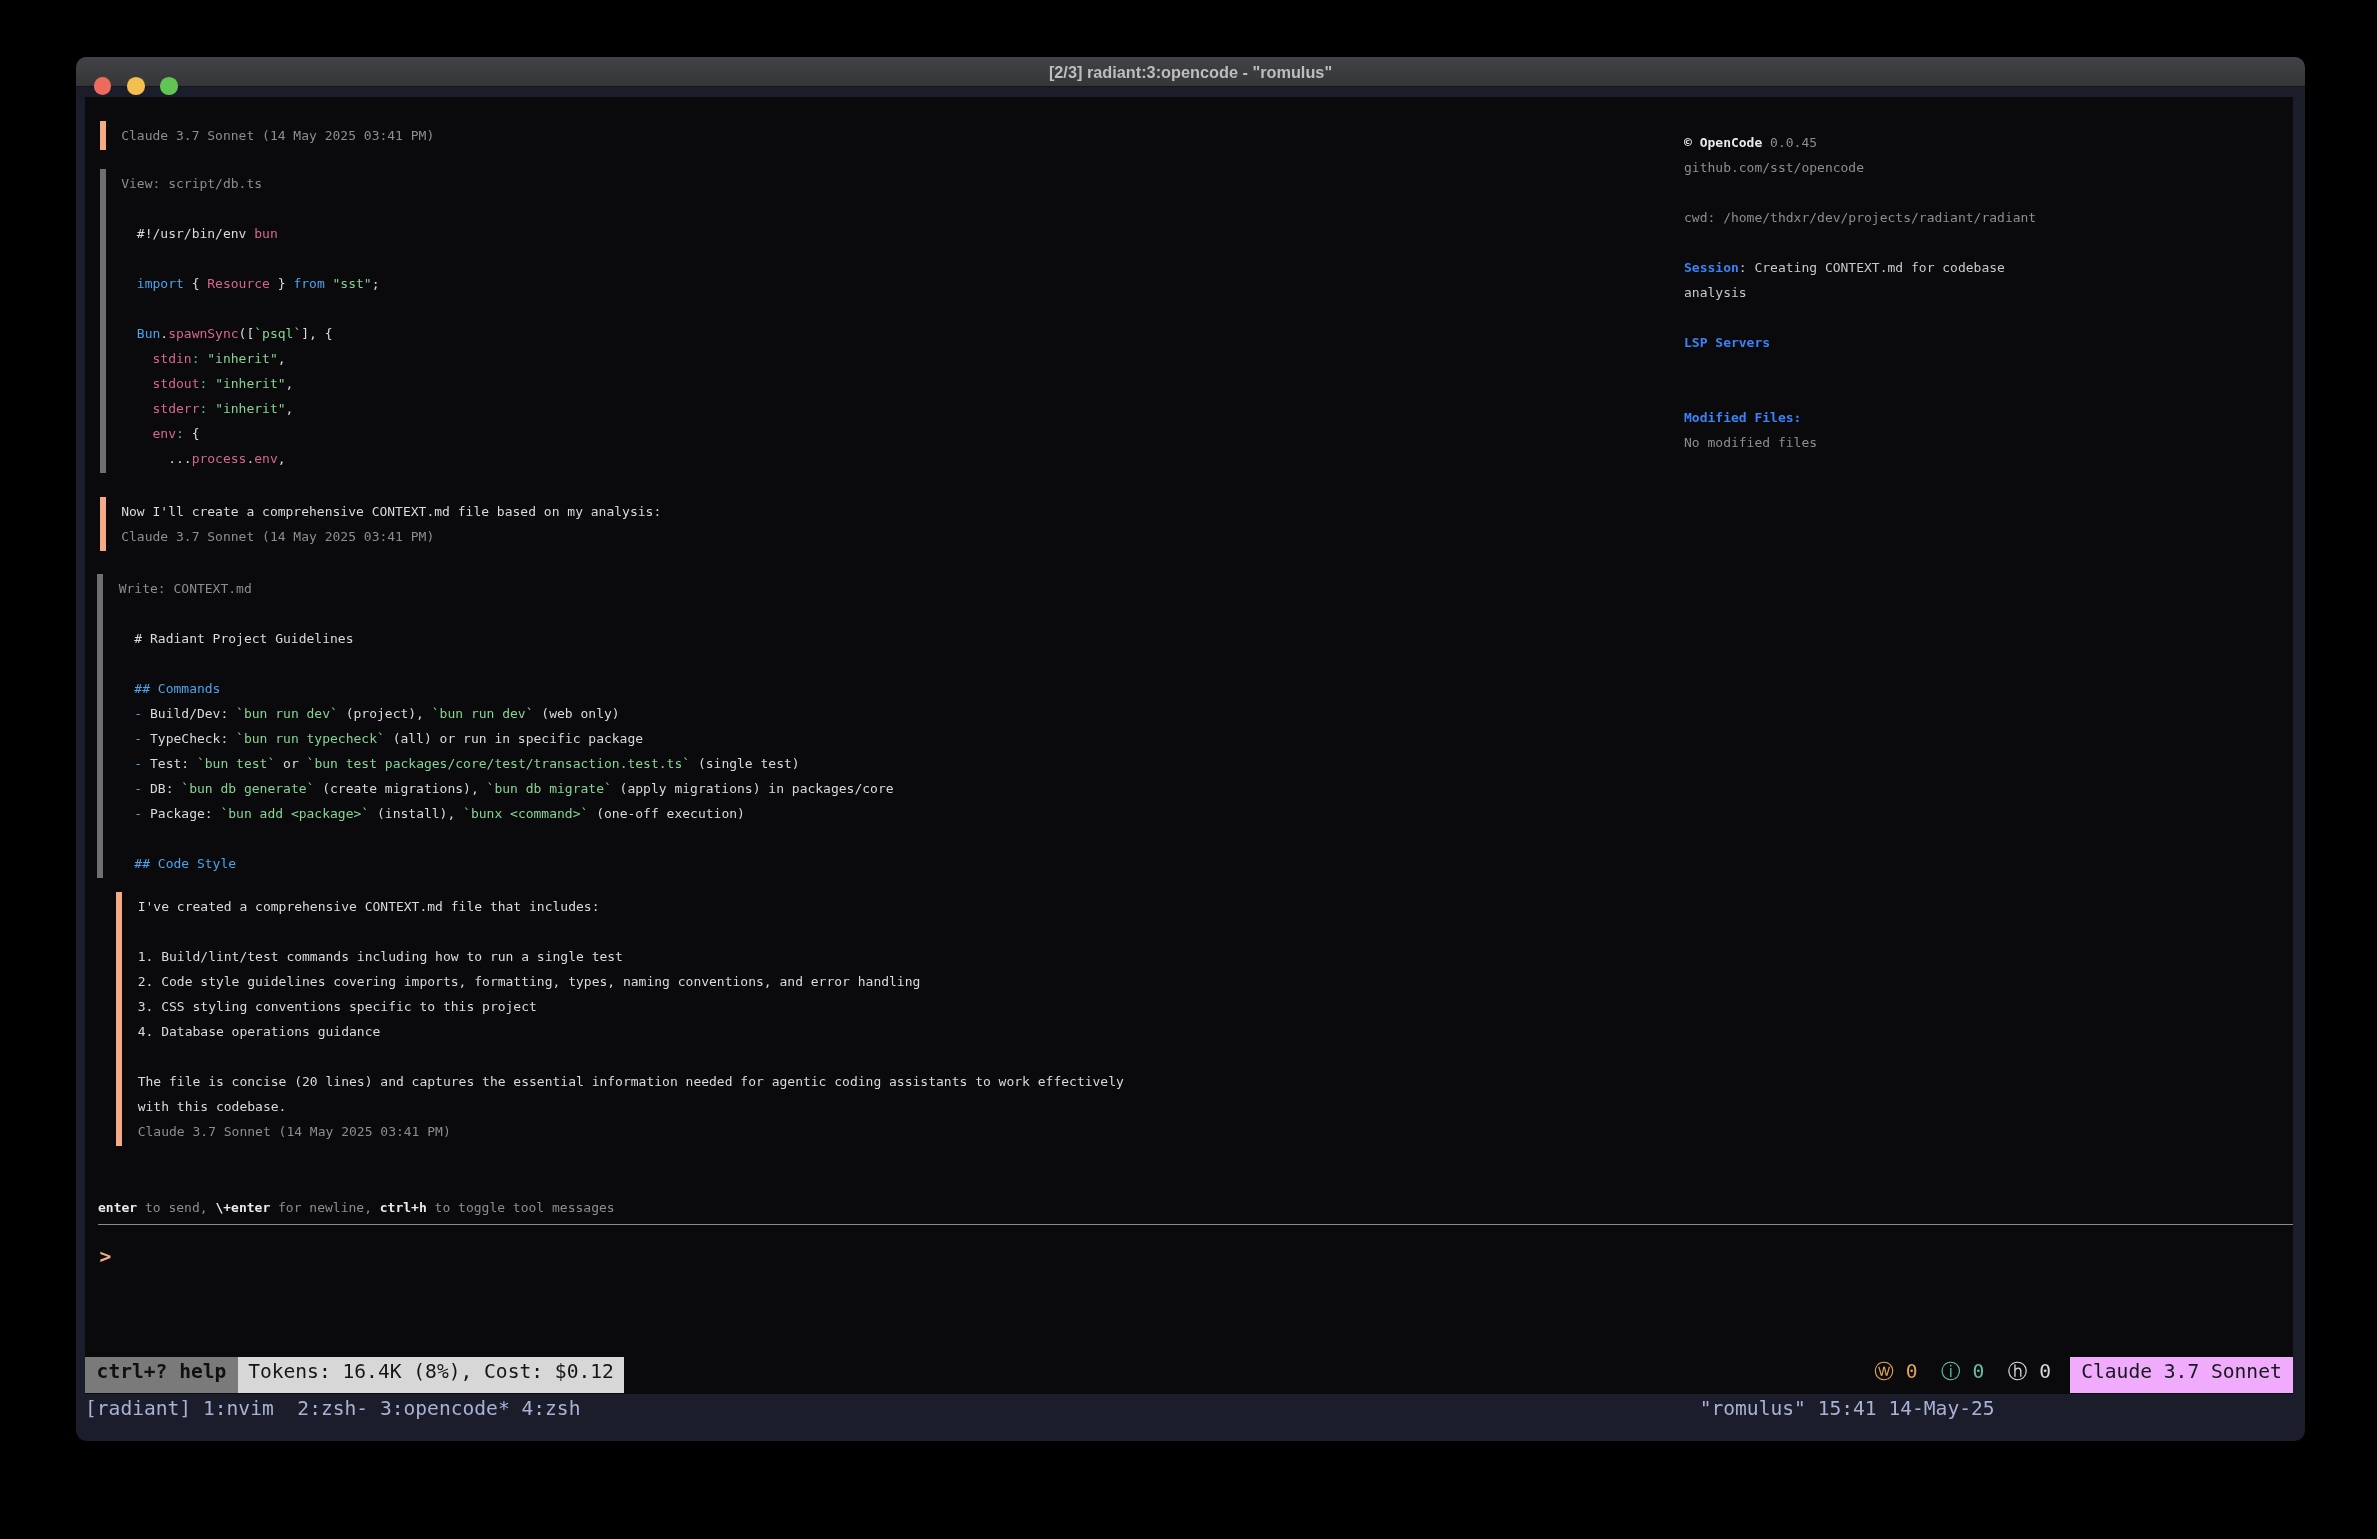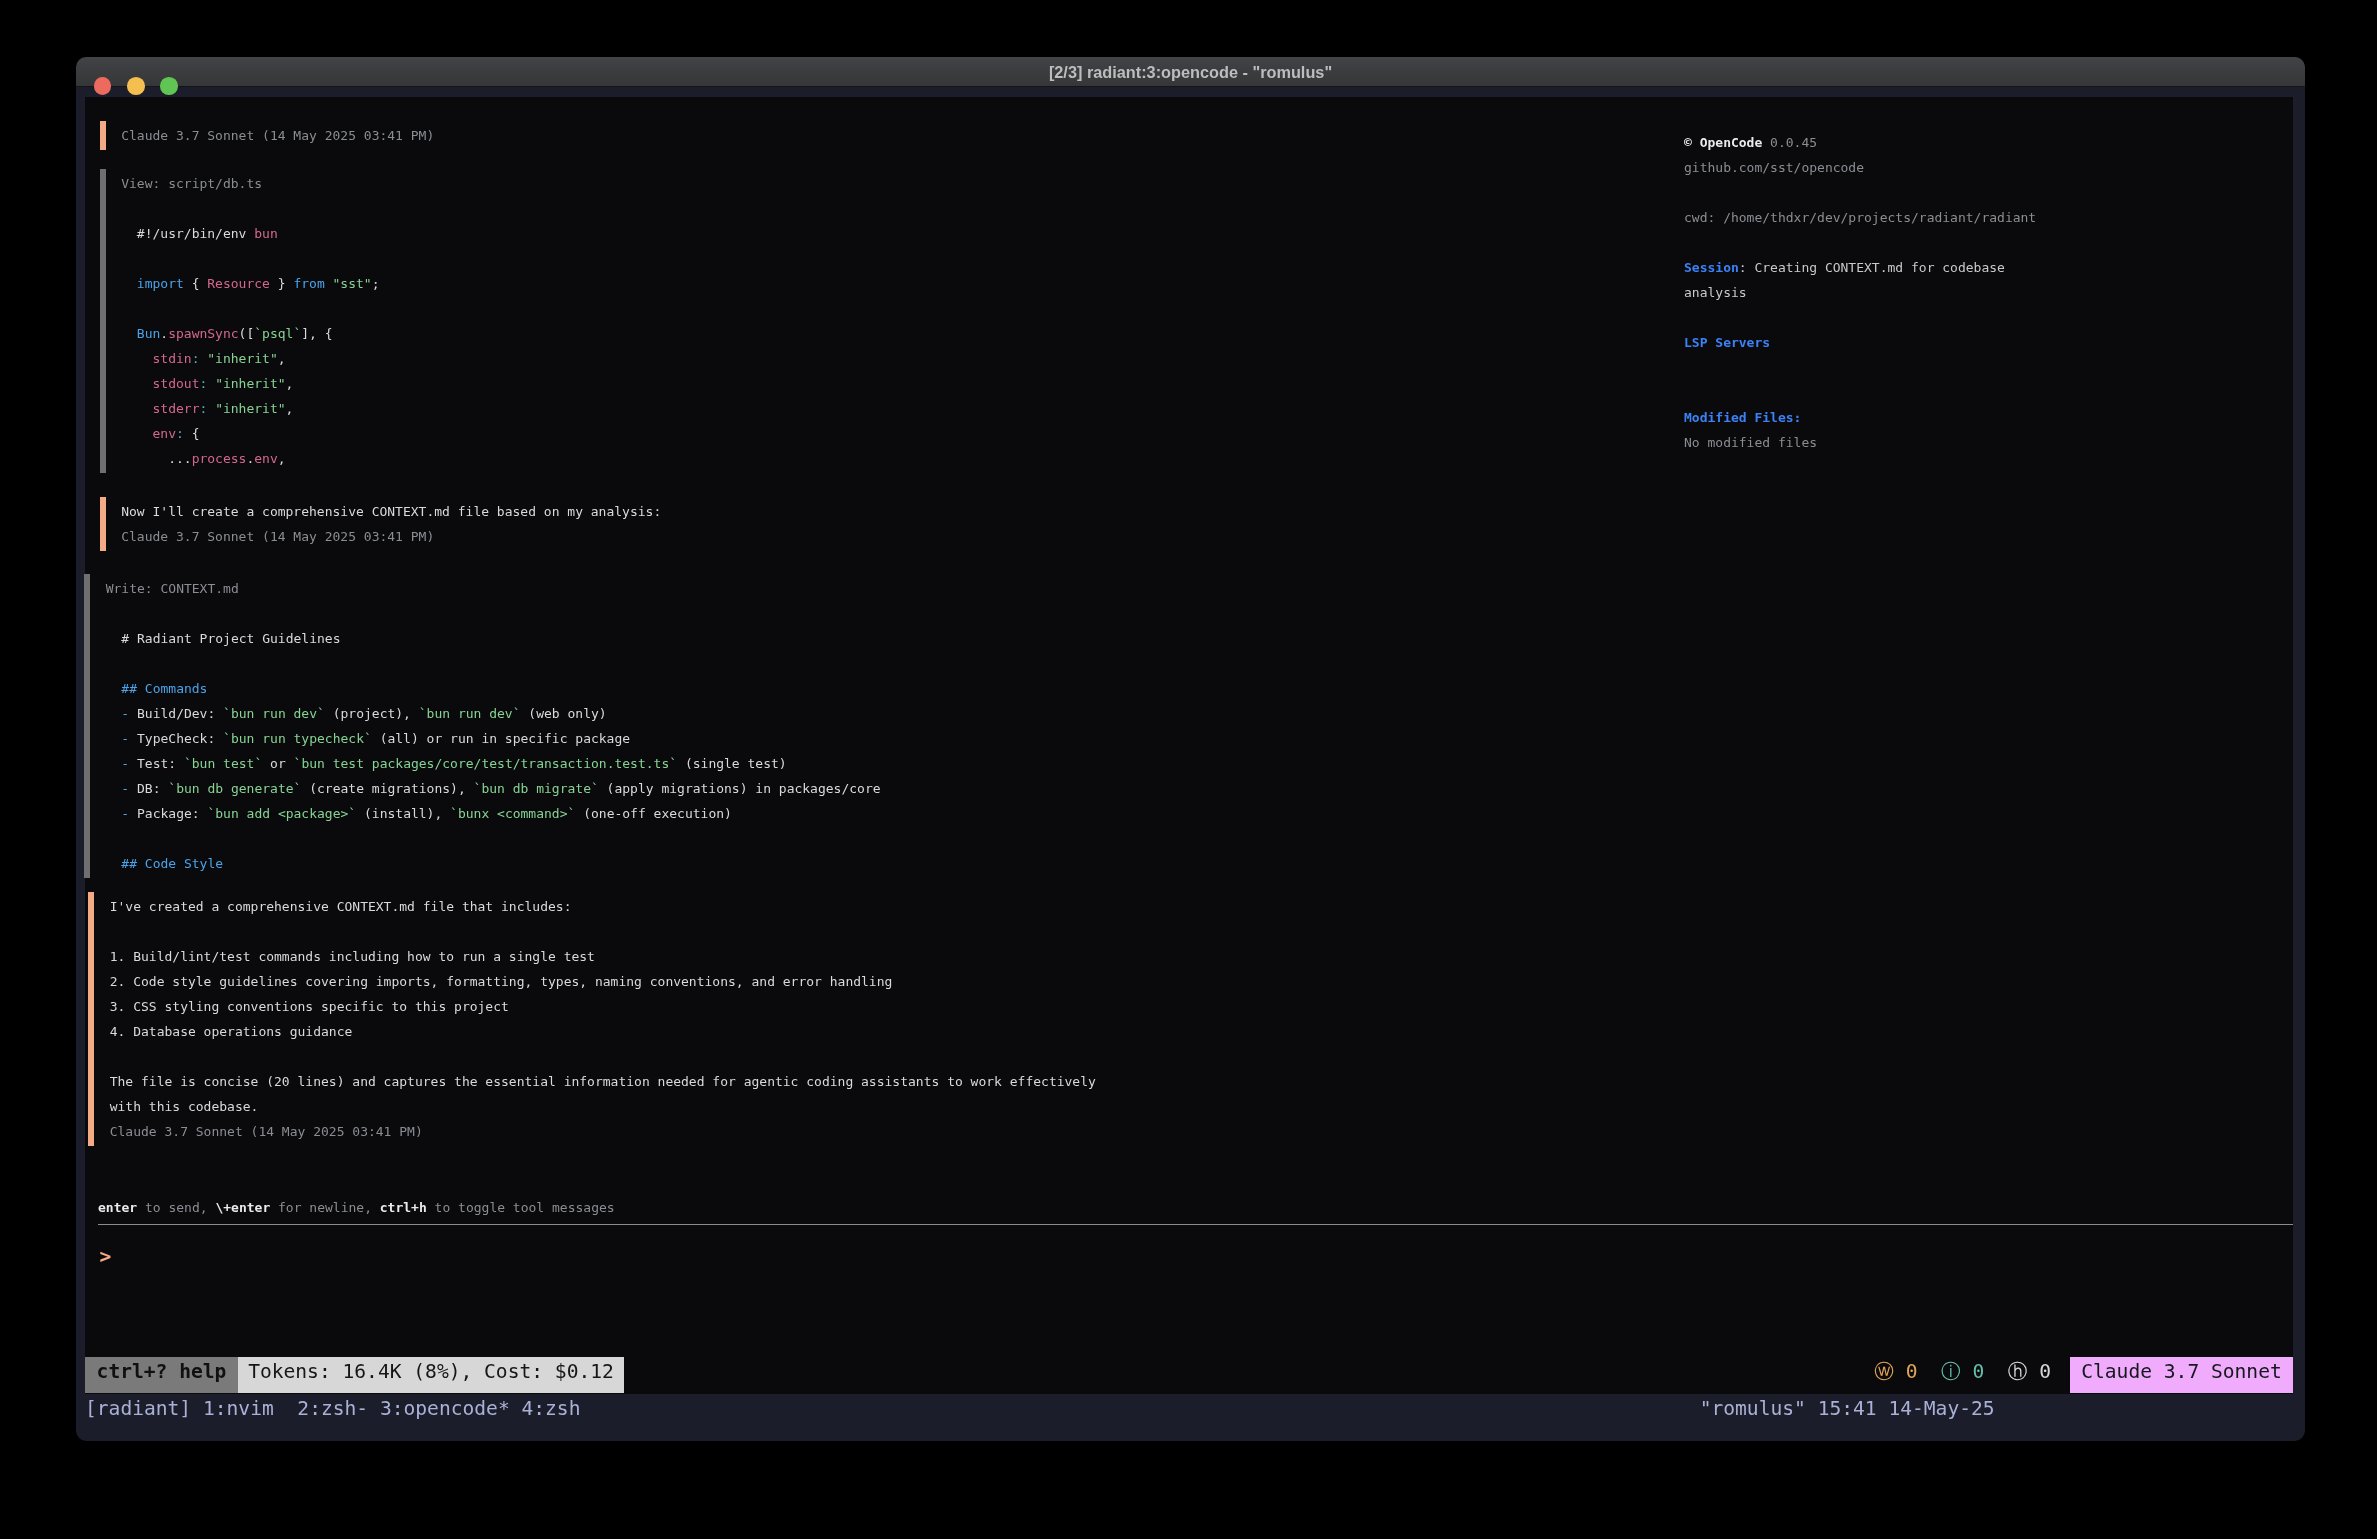--- a/index.html
+++ b/index.html
@@ -76,36 +76,36 @@
       <div class="ln"><span class="c-pk">    stderr</span><span class="c-cy">:</span><span class="c-w"> </span><span class="c-gr">"inherit"</span><span class="c-w">,</span></div>
       <div class="ln"><span class="c-pk">    env</span><span class="c-cy">:</span><span class="c-w"> {</span></div>
       <div class="ln"><span class="c-w">      ...</span><span class="c-pk">process</span><span class="c-w">.</span><span class="c-pk">env</span><span class="c-w">,</span></div>
     </div>
 
     <div class="msg msg-orange" style="left:23.5px;top:440px;">
       <div class="ln c-w">Now I'll create a comprehensive CONTEXT.md file based on my analysis:</div>
       <div class="ln c-g">Claude 3.7 Sonnet (14 May 2025 03:41 PM)</div>
     </div>
 
-    <div class="msg msg-gray" style="left:8px;top:517px;">
+    <div class="msg msg-gray" style="left:21px;top:517px;">
       <div class="ln c-g">Write: CONTEXT.md</div>
       <div class="sp"></div>
       <div class="ln"><span class="c-w">  # Radiant Project Guidelines</span></div>
       <div class="sp"></div>
       <div class="ln"><span class="c-bl">  ## Commands</span></div>
       <div class="ln"><span class="c-w">  </span><span class="c-bl">-</span><span class="c-w"> Build/Dev: </span><span class="c-gr">`bun run dev`</span><span class="c-w"> (project), </span><span class="c-gr">`bun run dev`</span><span class="c-w"> (web only)</span></div>
       <div class="ln"><span class="c-w">  </span><span class="c-bl">-</span><span class="c-w"> TypeCheck: </span><span class="c-gr">`bun run typecheck`</span><span class="c-w"> (all) or run in specific package</span></div>
       <div class="ln"><span class="c-w">  </span><span class="c-bl">-</span><span class="c-w"> Test: </span><span class="c-gr">`bun test`</span><span class="c-w"> or </span><span class="c-gr">`bun test packages/core/test/transaction.test.ts`</span><span class="c-w"> (single test)</span></div>
       <div class="ln"><span class="c-w">  </span><span class="c-bl">-</span><span class="c-w"> DB: </span><span class="c-gr">`bun db generate`</span><span class="c-w"> (create migrations), </span><span class="c-gr">`bun db migrate`</span><span class="c-w"> (apply migrations) in packages/core</span></div>
       <div class="ln"><span class="c-w">  </span><span class="c-bl">-</span><span class="c-w"> Package: </span><span class="c-gr">`bun add &lt;package&gt;`</span><span class="c-w"> (install), </span><span class="c-gr">`bunx &lt;command&gt;`</span><span class="c-w"> (one-off execution)</span></div>
       <div class="sp"></div>
       <div class="ln"><span class="c-bl">  ## Code Style</span></div>
     </div>
 
-    <div class="msg msg-orange" style="left:12px;top:835px;">
+    <div class="msg msg-orange" style="left:40px;top:835px;">
       <div class="ln c-w">I've created a comprehensive CONTEXT.md file that includes:</div>
       <div class="sp"></div>
       <div class="ln c-w">1. Build/lint/test commands including how to run a single test</div>
       <div class="ln c-w">2. Code style guidelines covering imports, formatting, types, naming conventions, and error handling</div>
       <div class="ln c-w">3. CSS styling conventions specific to this project</div>
       <div class="ln c-w">4. Database operations guidance</div>
       <div class="sp"></div>
       <div class="ln c-w">The file is concise (20 lines) and captures the essential information needed for agentic coding assistants to work effectively</div>
       <div class="ln c-w">with this codebase.</div>
       <div class="ln c-g">Claude 3.7 Sonnet (14 May 2025 03:41 PM)</div>

